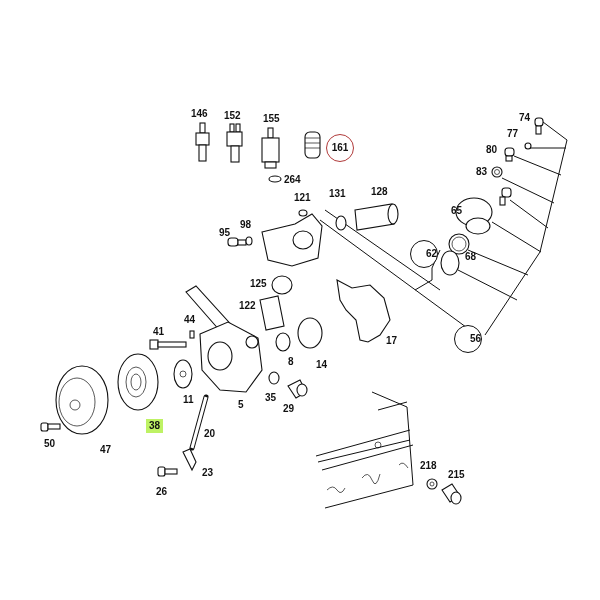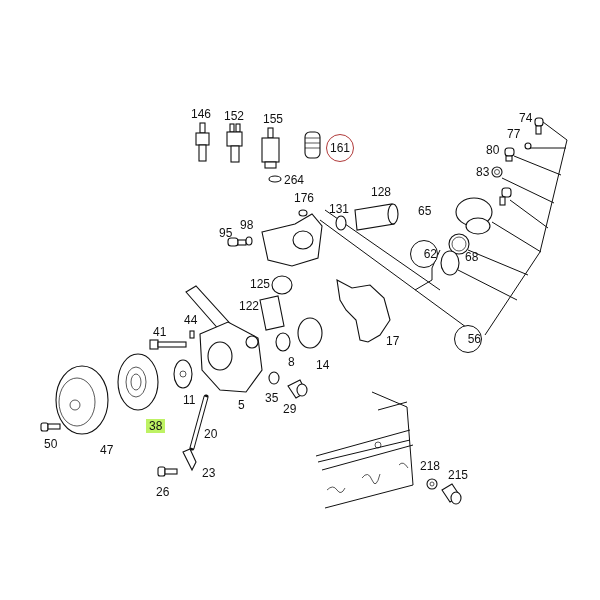--- a/index.html
+++ b/index.html
@@ -1,18 +1,18 @@
 <!DOCTYPE html>
 <html><head>
 <meta charset="utf-8">
 <style>
   html, body { margin:0; padding:0; background:#ffffff; }
   body { width:600px; height:600px; position:relative; overflow:hidden; font-family:"Liberation Sans", sans-serif; }
   #diagram { position:absolute; left:0; top:0; width:600px; height:600px; }
-  .lbl { position:absolute; font-size:12px; color:#111; line-height:12px; white-space:nowrap; cursor:pointer; }
+  .lbl { position:absolute; font-size:10px; color:#111; line-height:12px; white-space:nowrap; cursor:pointer;font-weight:bold; }
   .lbl.hl-box { background:#bef264; padding:1px 3px; }
   .lbl.hl-circle { border:1.6px solid #b03a3a; border-radius:50%; width:26px; height:26px; line-height:26px; text-align:center; padding:0; margin:-8px 18px 0 -4px; }
   .lbl.circle { border:1.2px solid #111; border-radius:50%; width:26px; height:26px; line-height:26px; text-align:right; background:#fff; margin:-8px 0 0 -4px; }
   svg .p { fill:#fff; stroke:#111; stroke-width:1.1; }
   svg .l { fill:none; stroke:#111; stroke-width:1; }
   svg .t { fill:none; stroke:#111; stroke-width:0.7; }
 </style>
 </head>
 <body>
 
@@ -166,23 +166,23 @@
   
   <span class="lbl" style="left:191px;top:108px">146</span>
   <span class="lbl" style="left:224px;top:110px">152</span>
   <span class="lbl" style="left:263px;top:113px">155</span>
   <span class="lbl hl-circle" style="left:330px;top:142px">161</span>
   <span class="lbl" style="left:284px;top:174px">264</span>
   <span class="lbl" style="left:519px;top:112px">74</span>
   <span class="lbl" style="left:507px;top:128px">77</span>
   <span class="lbl" style="left:486px;top:144px">80</span>
   <span class="lbl" style="left:476px;top:166px">83</span>
-  <span class="lbl" style="left:418px;top:205px">65</span>
-  <span class="lbl" style="left:294px;top:192px">176</span>
-  <span class="lbl" style="left:329px;top:203px">131</span>
+  <span class="lbl" style="left:451px;top:205px">65</span>
+  <span class="lbl" style="left:294px;top:192px">121</span>
+  <span class="lbl" style="left:329px;top:188px">131</span>
   <span class="lbl" style="left:371px;top:186px">128</span>
   <span class="lbl" style="left:219px;top:227px">95</span>
   <span class="lbl" style="left:240px;top:219px">98</span>
   <span class="lbl circle" style="left:414px;top:248px">62</span>
   <span class="lbl" style="left:465px;top:251px">68</span>
   <span class="lbl" style="left:250px;top:278px">125</span>
   <span class="lbl" style="left:239px;top:300px">122</span>
   <span class="lbl" style="left:386px;top:335px">17</span>
   <span class="lbl circle" style="left:458px;top:333px">56</span>
   <span class="lbl" style="left:184px;top:314px">44</span>

